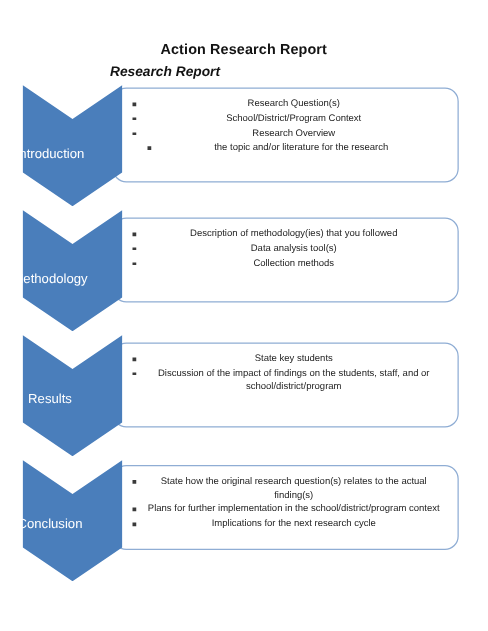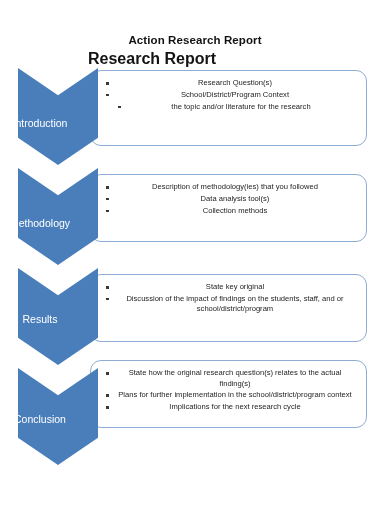--- a/index.html
+++ b/index.html
@@ -27,27 +27,28 @@
   }
   .title-main {
     font-size: 11.5px;
     font-weight: bold;
     color: #131313;
     text-align: center;
     letter-spacing: 0.1px;
     line-height: 15px;
   }
   .title-sub {
-    font-size: 16px;
+    font-size: 11px;
     font-weight: bold;
     color: #131313;
     text-align: left;
     margin-left: 88px;
     margin-top: 3px;
     line-height: 15px;
+    font-style: italic;
   }
 
   
   .flow {
     position: absolute;
     left: 0;
     top: 0;
     width: 390px;
     height: 505px;
   }
@@ -132,20 +133,21 @@
 
 <div class="flow">
 
   <div class="section">
     <div class="chevron" style="top:68px; height:97px;"></div>
     <div class="chevron-label" style="top:117px;text-align:center;">Introduction</div>
     <div class="panel" style="top:70px; height:76px;">
       <ul>
         <li>Research Question(s)</li>
         <li>School/District/Program Context</li>
+        <li>Research Overview</li>
         <ul class="nested">
           <li>the topic and/or literature for the research</li>
         </ul>
       </ul>
     </div>
   </div>
 
   <div class="section">
     <div class="chevron" style="top:168px; height:97px;"></div>
     <div class="chevron-label" style="top:217px;">Methodology</div>
@@ -156,30 +158,30 @@
         <li>Collection methods</li>
       </ul>
     </div>
   </div>
 
   <div class="section">
     <div class="chevron" style="top:268px; height:97px;"></div>
     <div class="chevron-label" style="top:313px;">Results</div>
     <div class="panel" style="top:274px; height:68px;">
       <ul>
-        <li>State key original</li>
+        <li>State key students</li>
         <li>Discussion of the impact of findings on the students, staff, and or school/district/program</li>
       </ul>
     </div>
   </div>
 
   <div class="section">
     <div class="chevron" style="top:368px; height:97px;"></div>
     <div class="chevron-label" style="top:413px;">Conclusion</div>
-    <div class="panel" style="top:360px; height:68px;">
+    <div class="panel" style="top:372px; height:68px;">
       <ul>
         <li>State how the original research question(s) relates to the actual finding(s)</li>
         <li>Plans for further implementation in the school/district/program context</li>
         <li>Implications for the next research cycle</li>
       </ul>
     </div>
   </div>
 
 </div>
 

